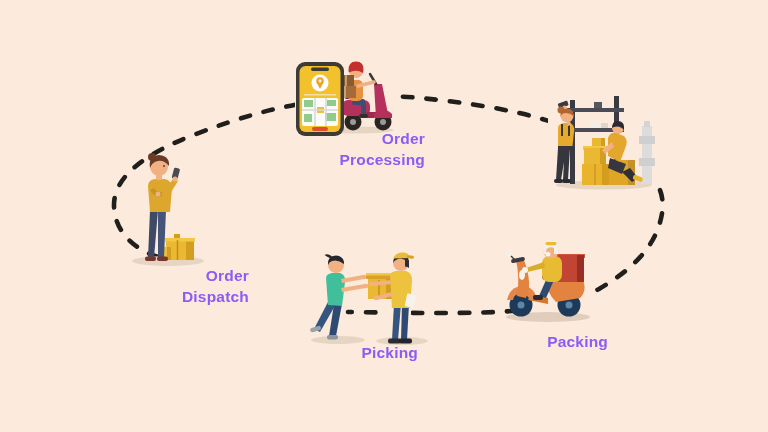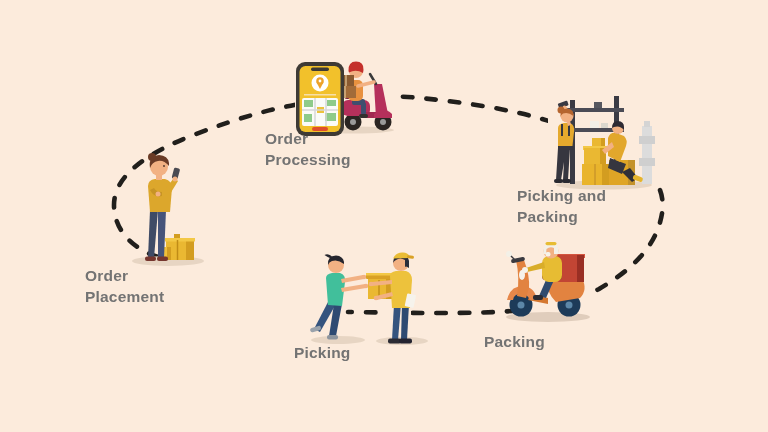--- a/index.html
+++ b/index.html
@@ -6,22 +6,22 @@
   .canvas{
     position:relative;
     width:768px;height:432px;
     background:#fcebdc;
     overflow:hidden;
     font-family:"Liberation Sans", sans-serif;
   }
   .canvas svg{position:absolute;left:0;top:0;}
   .stage-label{
     position:absolute;
-    text-align:left;
-    color:#737373;
+    text-align:right;
+    color:#8b5cf6;
     font-size:15.5px;
     font-weight:600;
     letter-spacing:.2px;
     line-height:21px;
   }
   .stage-label span{display:block;}
 </style>
 </head>
 <body>
 
@@ -259,31 +259,27 @@
       <rect x="99" y="3.5" width="7" height="3" rx="1.5" fill="#d9a125" transform="rotate(8 102 5)"></rect>
     </g>
   </g>
 </svg>
 
 <div class="stage-label" style="left:265px;top:128px;width:160px;">
   <span>Order</span>
   <span>Processing</span>
 </div>
 
-<div class="stage-label" style="left:517px;top:185px;width:165px;">
-  <span>Picking and</span>
-  <span>Packing</span>
-</div>
 
 <div class="stage-label" style="left:484px;top:331px;width:124px;">
   <span>Packing</span>
 </div>
 
 <div class="stage-label" style="left:294px;top:342px;width:124px;">
   <span>Picking</span>
 </div>
 
 <div class="stage-label" style="left:85px;top:265px;width:164px;">
   <span>Order</span>
-  <span>Placement</span>
+  <span>Dispatch</span>
 </div>
 
 </div>
 
 </body></html>

